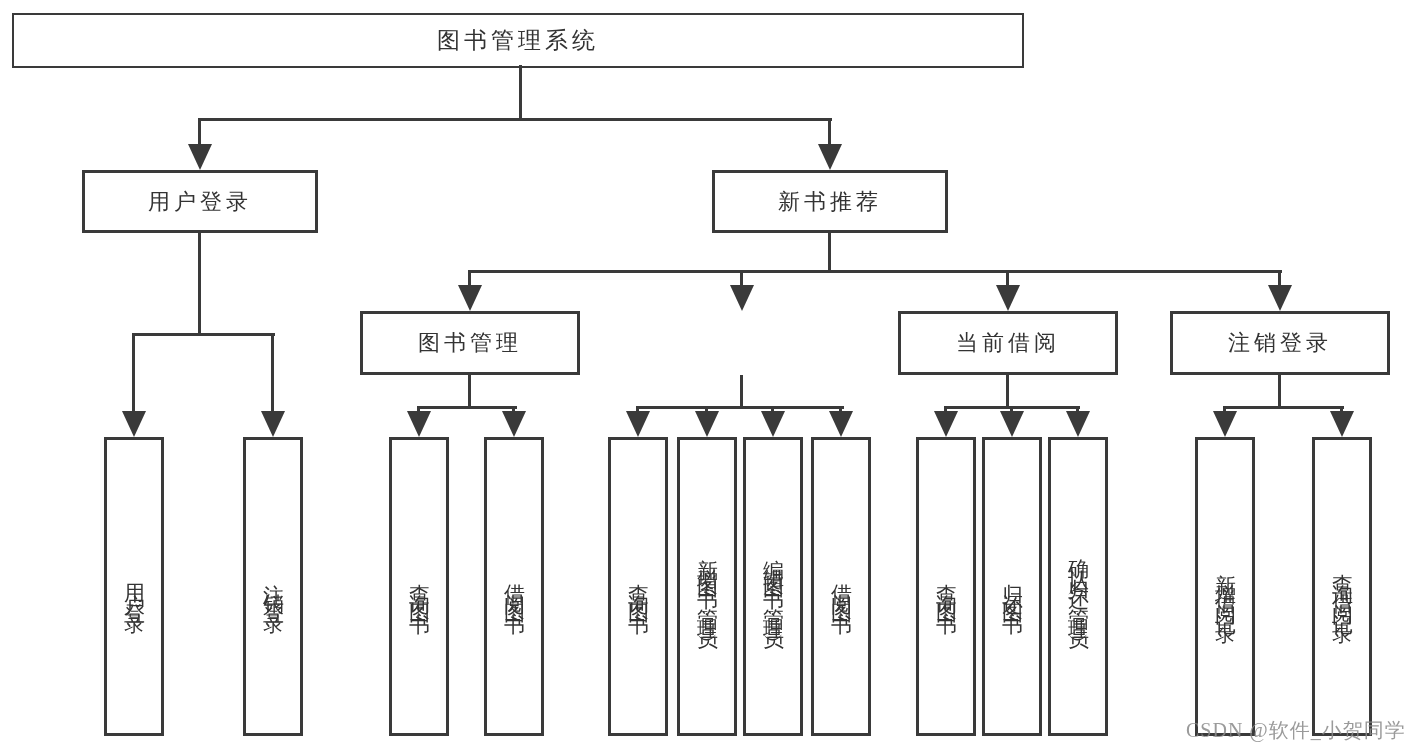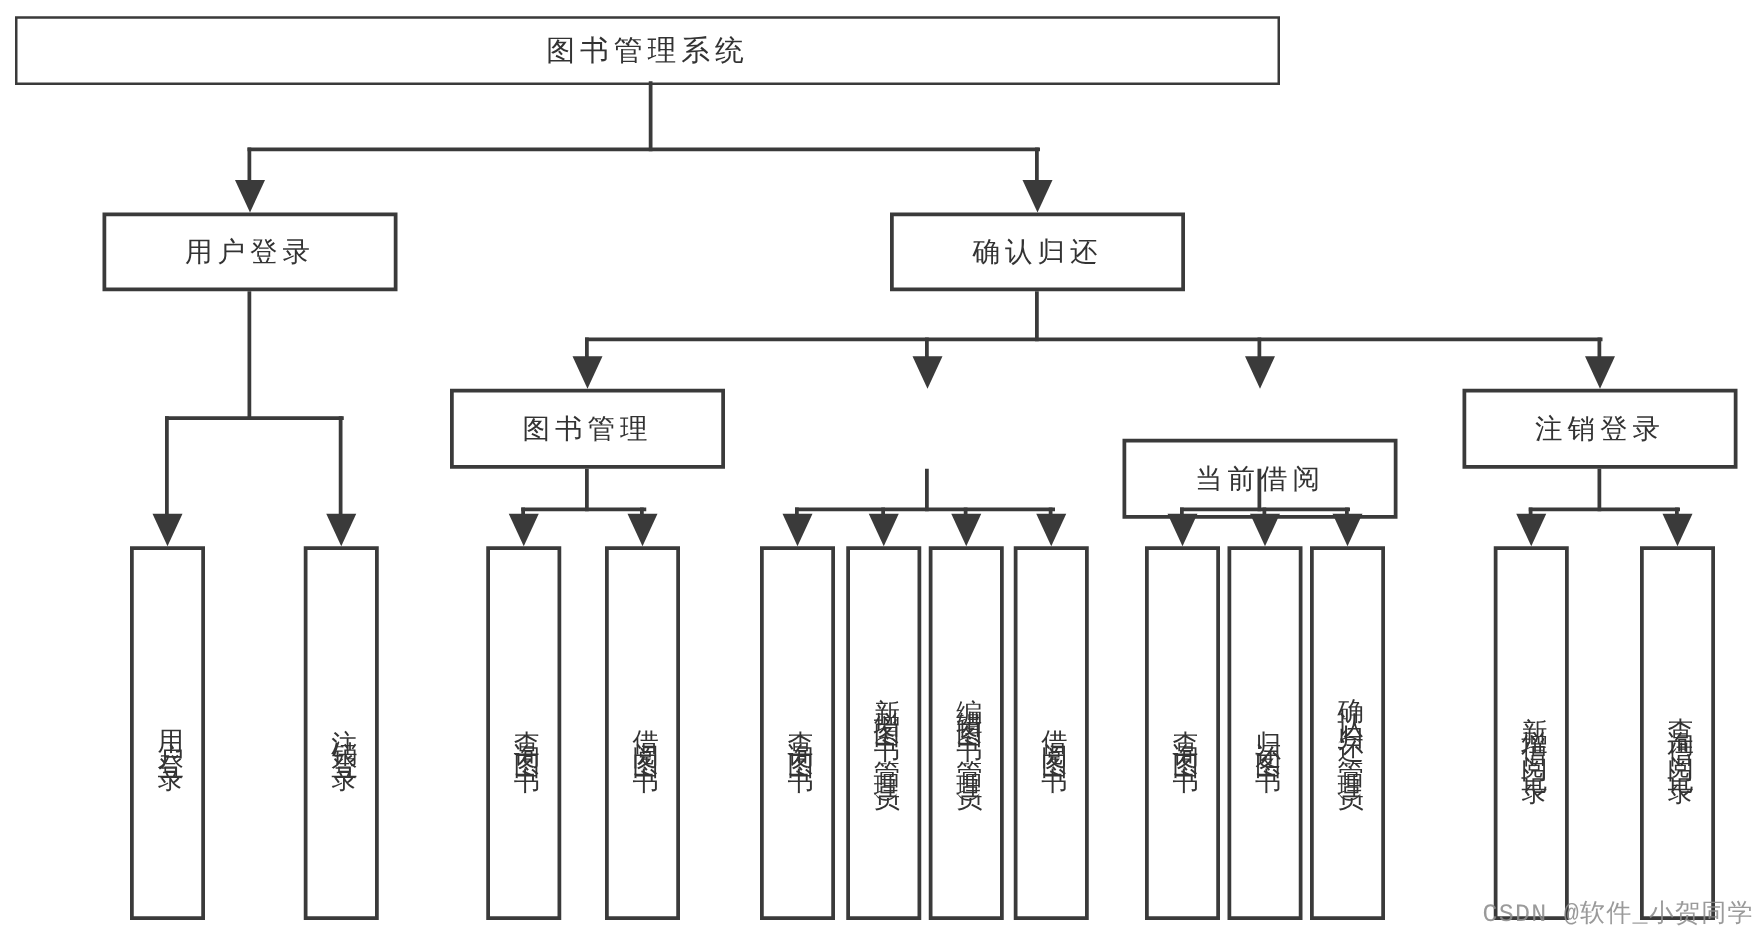--- a/index.html
+++ b/index.html
@@ -1,20 +1,20 @@
 <!DOCTYPE html>
 <html><head>
 <meta charset="utf-8">
 <style>
   html,body{margin:0;padding:0;background:#ffffff;}
   .canvas{
     position:relative;
     width:1405px;height:747px;
     background:#ffffff;
-    font-family:Liberation Mono, monospace;
+    font-family:Liberation Serif, serif;
     overflow:hidden;
   }
   
   .box{
     position:absolute;
     box-sizing:border-box;
     border:3px solid #3a3a3a;
     background:#ffffff;
     display:flex;align-items:center;justify-content:center;
     color:#333333;
@@ -67,27 +67,27 @@
 <div class="canvas">
 
   <div class="box root" style="left:12px;top:13px;width:1012px;height:55px;">
     <span>图书管理系统</span>
   </div>
 
   <div class="box" style="left:82px;top:170px;width:236px;height:63px;">
     <span>用户登录</span>
   </div>
   <div class="box" style="left:712px;top:170px;width:236px;height:63px;">
-    <span>确认归还</span>
+    <span>新书推荐</span>
   </div>
 
   <div class="box" style="left:360px;top:311px;width:220px;height:64px;">
     <span>图书管理</span>
   </div>
-  <div class="box" style="left:898px;top:311px;width:220px;height:64px;margin-top:40px;">
+  <div class="box" style="left:898px;top:311px;width:220px;height:64px;">
     <span>当前借阅</span>
   </div>
   <div class="box" style="left:1170px;top:311px;width:220px;height:64px;">
     <span>注销登录</span>
   </div>
 
   <div class="leaf" style="left:104px;">
     <span>用户登录</span>
   </div>
   <div class="leaf" style="left:243px;">

